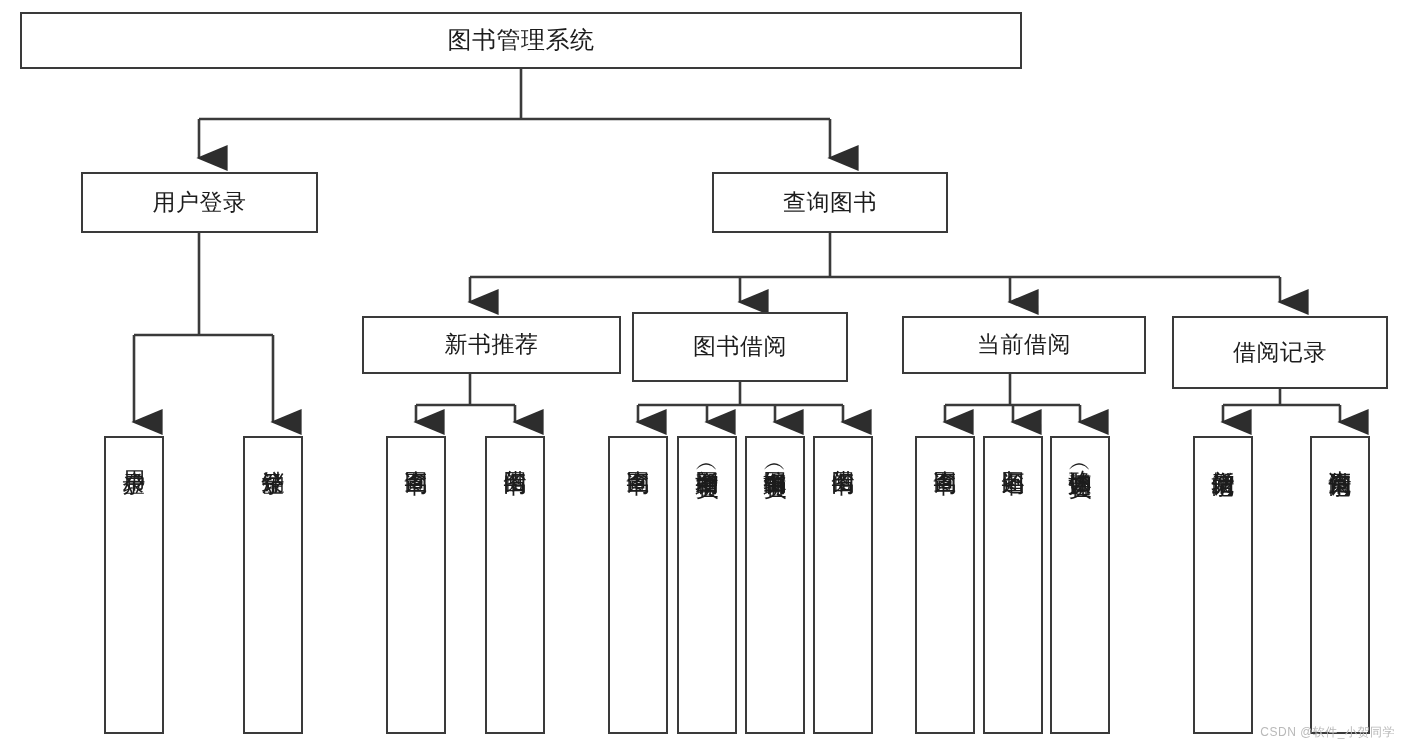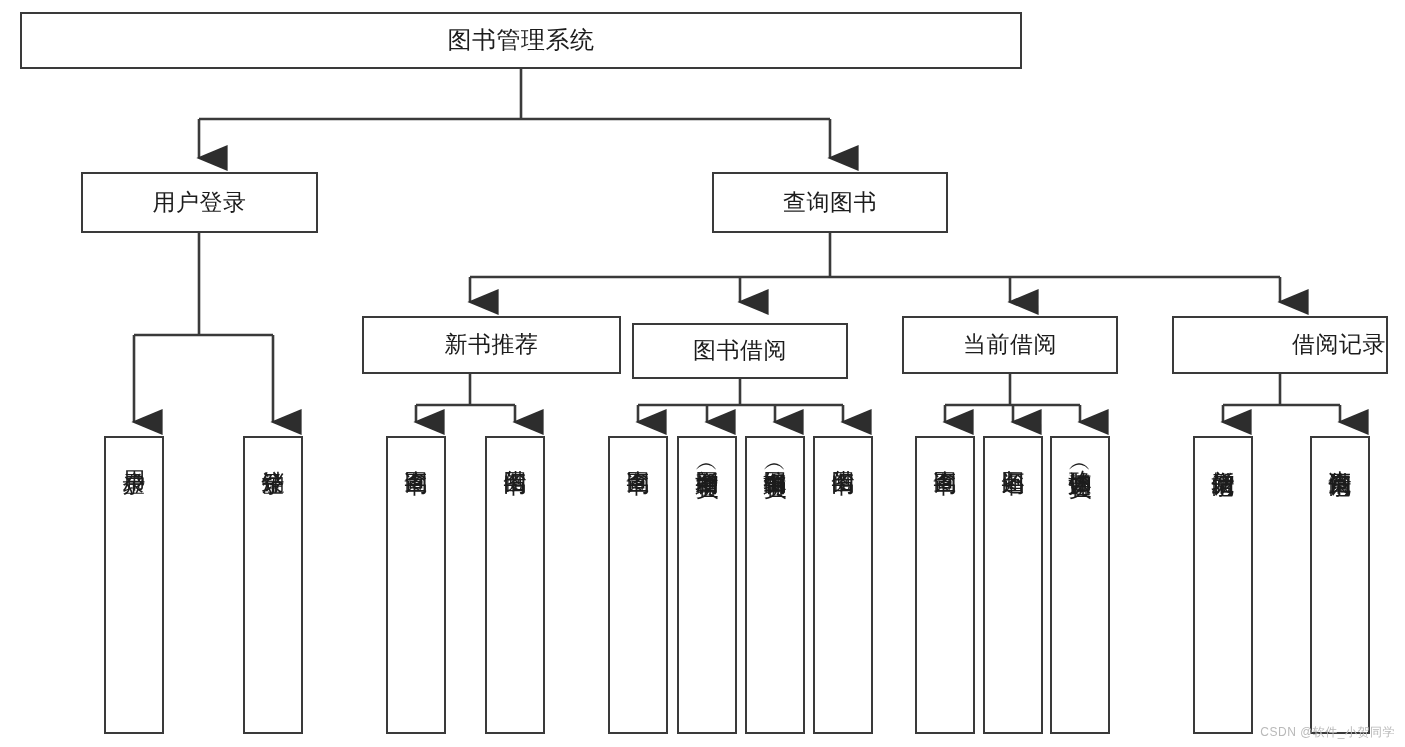--- a/index.html
+++ b/index.html
@@ -133,27 +133,27 @@
   <div class="node horiz" style="left:81px; top:172px; width:237px; height:61px;">
     <span class="label">用户登录</span>
   </div>
   <div class="node horiz" style="left:712px; top:172px; width:236px; height:61px;">
     <span class="label">查询图书</span>
   </div>
 
   <div class="node horiz" style="left:362px; top:316px; width:259px; height:58px;">
     <span class="label">新书推荐</span>
   </div>
-  <div class="node horiz" style="left:632px; top:323px; width:216px; height:56px;">
+  <div class="node horiz" style="left:632px; top:312px; width:216px; height:70px;">
     <span class="label">图书借阅</span>
   </div>
-  <div class="node horiz" style="left:902px; top:316px; width:216px; height:58px;">
+  <div class="node horiz" style="left:902px; top:316px; width:244px; height:58px;">
     <span class="label">当前借阅</span>
   </div>
-  <div class="node horiz" style="left:1172px; top:316px; width:216px; height:58px;justify-content:flex-end;">
+  <div class="node horiz" style="left:1172px; top:316px; width:216px; height:73px;">
     <span class="label">借阅记录</span>
   </div>
 
   <div class="node vert" style="left:104px; top:436px; width:60px; height:298px;">
     <span class="label">用户登录</span>
   </div>
   <div class="node vert" style="left:243px; top:436px; width:60px; height:298px;">
     <span class="label">注销登录</span>
   </div>
   <div class="node vert" style="left:386px; top:436px; width:60px; height:298px;">

